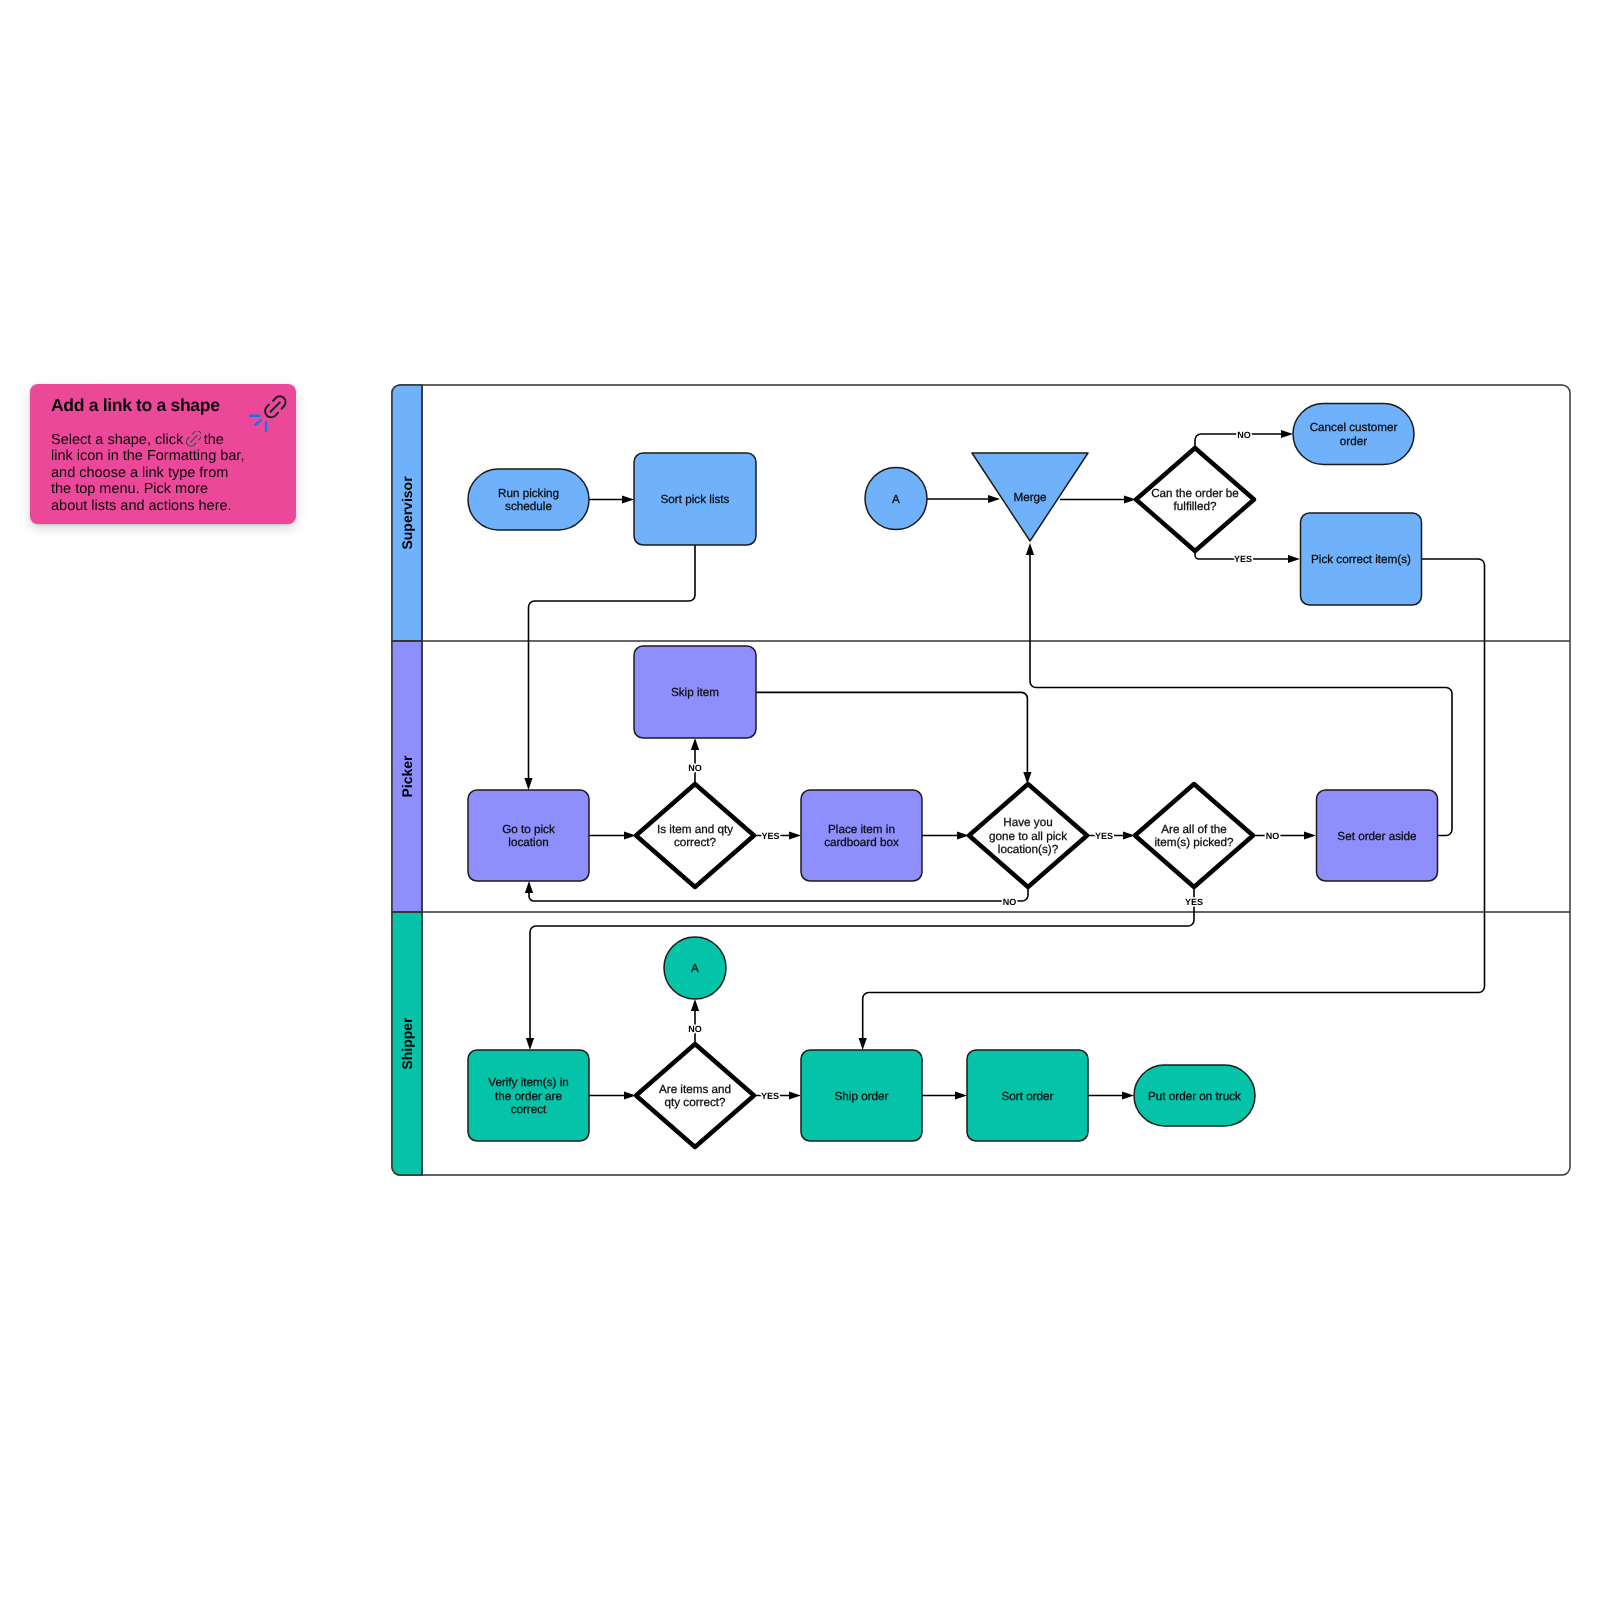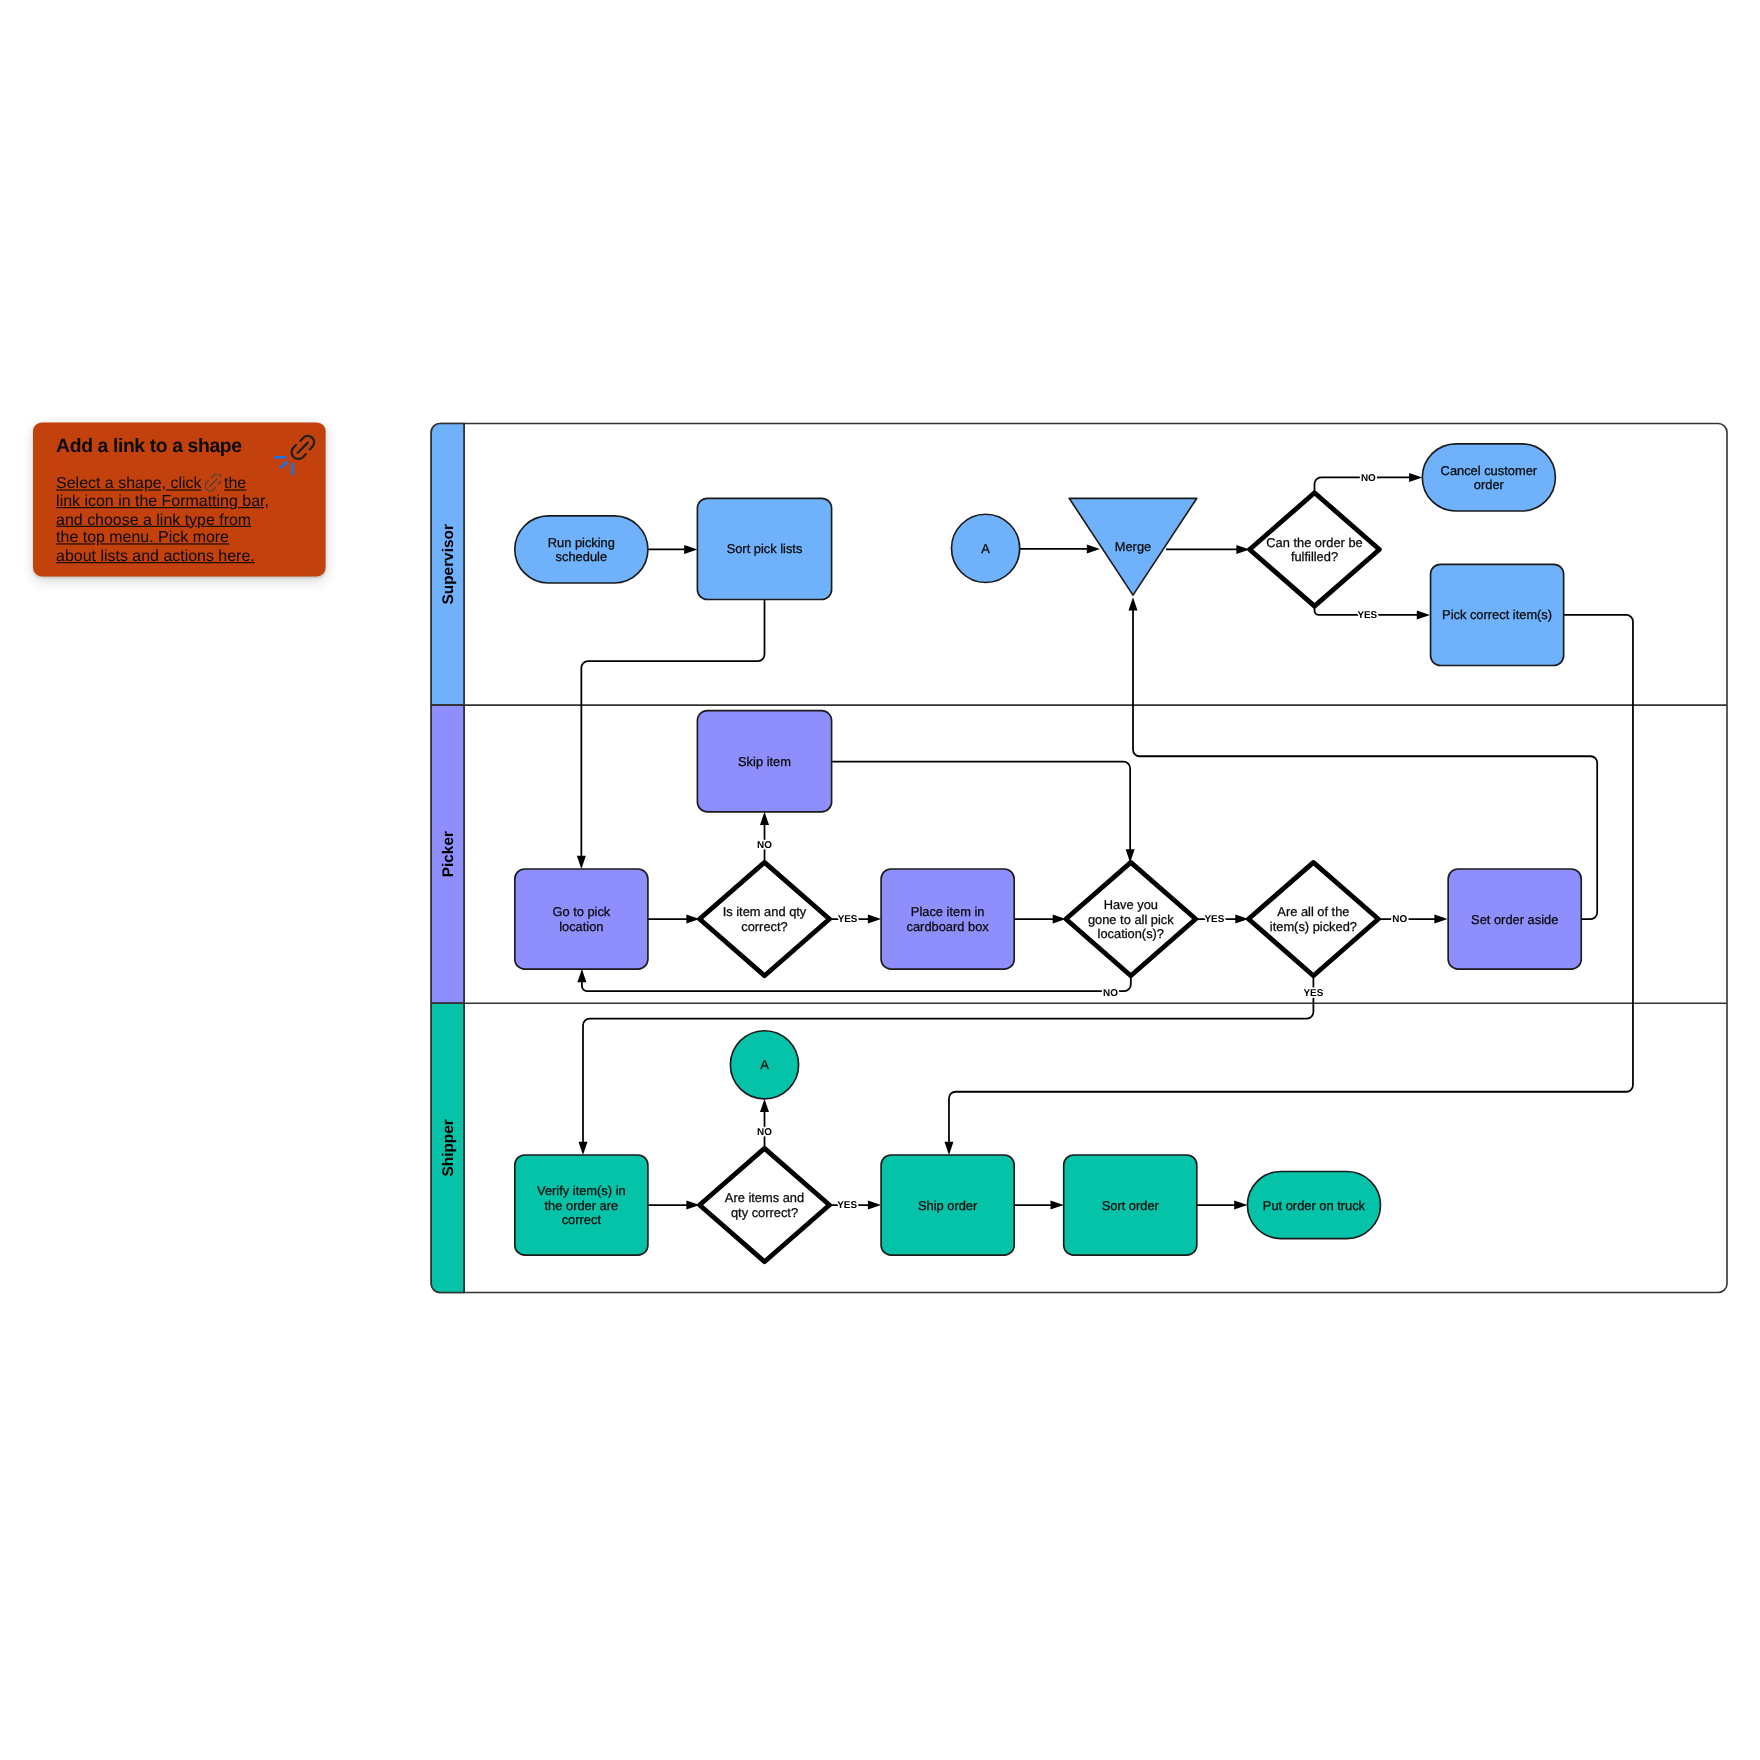--- a/index.html
+++ b/index.html
@@ -17,30 +17,30 @@
   .dia{fill:#ffffff;stroke:#000000;stroke-width:4.4;stroke-linejoin:round;}
   .edge{fill:none;stroke:#000000;stroke-width:1.6;stroke-linecap:butt;}
   .ahead{fill:#000000;stroke:none;}
   .nlabel{font-family:"Liberation Sans",sans-serif;font-size:11.7px;fill:#0a0a0a;text-anchor:middle;
           stroke:#0a0a0a;stroke-width:0.25;paint-order:stroke;}
   .elabel{font-family:"Liberation Sans",sans-serif;font-size:9px;font-weight:bold;fill:#000;text-anchor:middle;dominant-baseline:central;}
   .halo{stroke:#ffffff;stroke-width:3.2;stroke-linejoin:round;paint-order:stroke;fill:#fff;}
   .lanetxt{font-family:"Liberation Sans",sans-serif;font-size:14px;font-weight:bold;fill:#000;text-anchor:middle;}
 
   #card{position:absolute;left:30px;top:384px;width:266px;height:140px;
-        background:#c2410c;border-radius:8px;
+        background:#ec4899;border-radius:8px;
         box-shadow:0 1px 2px rgba(0,0,0,.14), 0 4px 12px rgba(0,0,0,.16);
         padding:0;box-sizing:border-box;overflow:hidden;}
   .cardrow{display:flex;align-items:flex-start;justify-content:space-between;
            padding:11px 10px 0 21px;}
   #card .ttl{font-weight:bold;font-size:17.6px;color:#0b0b0b;letter-spacing:-0.35px;
              line-height:1.15;white-space:nowrap;}
   #card .cardicon{flex:0 0 auto;margin:-2px -2.5px 0 0;}
   #card .bdy{font-size:14.5px;color:#0b0b0b;line-height:16.5px;
-             padding:0 0 0 21px;margin-top:-2px;white-space:nowrap;text-decoration:underline;}
+             padding:0 0 0 21px;margin-top:-2px;white-space:nowrap;}
   #card .bln{white-space:nowrap;}
   #card .inlineicon{vertical-align:-2.8px;margin:0 2.5px 0 2.5px;}
 </style>
 </head>
 <body>
 
 <div id="stage">
 <svg width="1600" height="1600" viewBox="0 0 1600 1600" xmlns="http://www.w3.org/2000/svg">
 <g>
 <path class="poolline" d="M 400 385 H 1562 A 8 8 0 0 1 1570 393 V 1167 A 8 8 0 0 1 1562 1175 H 400 A 8 8 0 0 1 392 1167 V 393 A 8 8 0 0 1 400 385 Z"></path>

